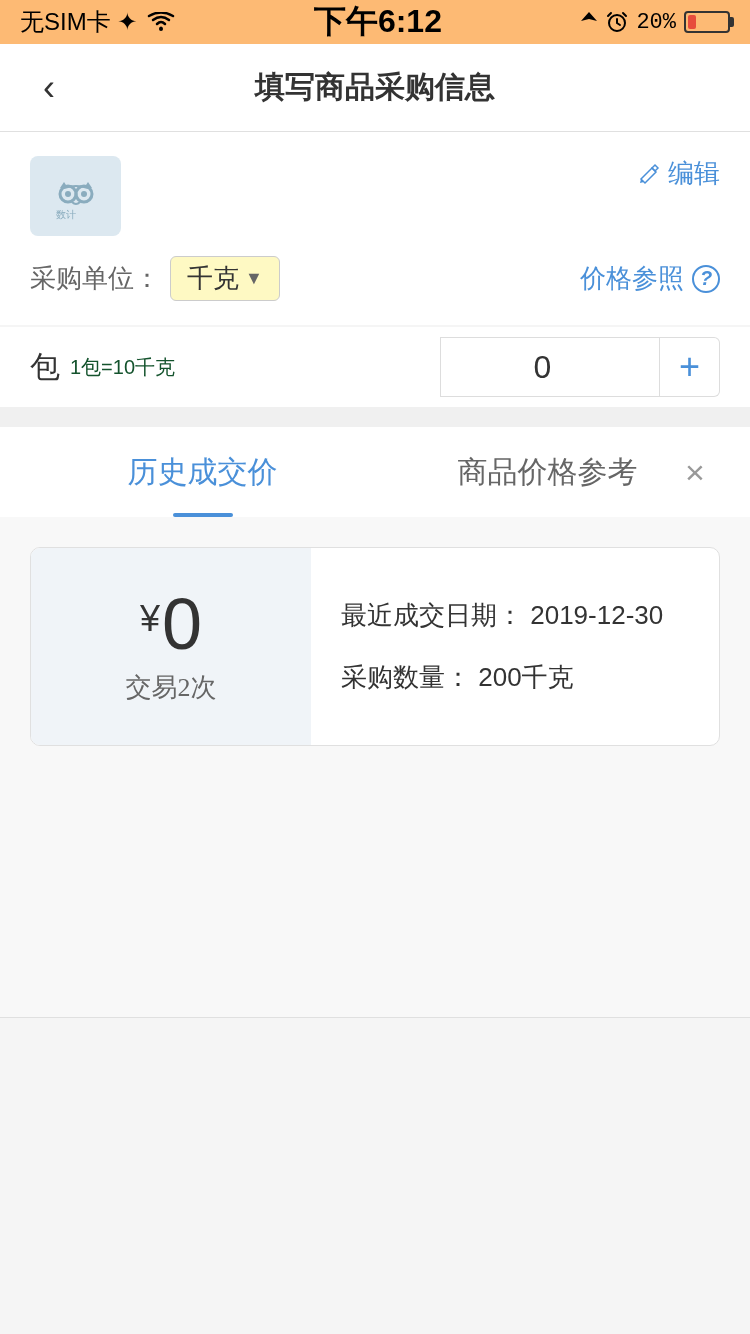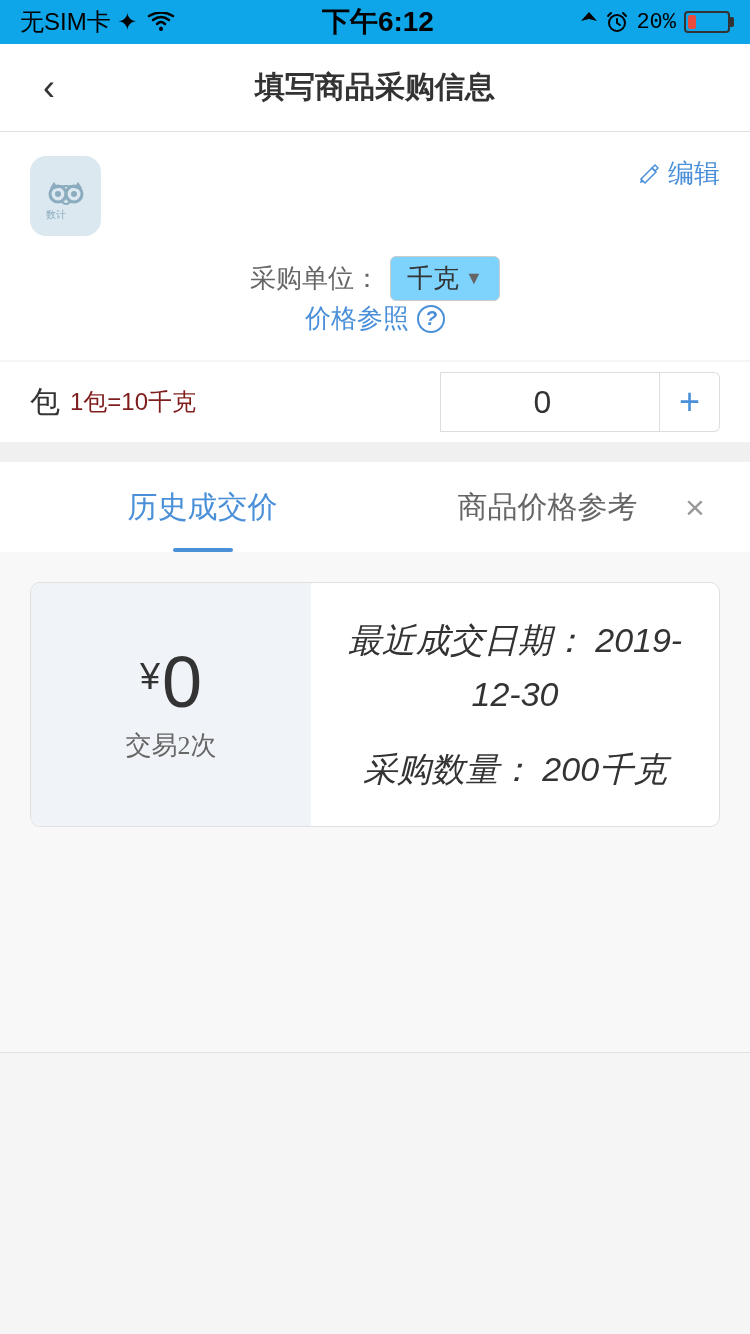--- a/index.html
+++ b/index.html
@@ -9,37 +9,37 @@
       min-height: 1334px;
       font-family: -apple-system, "PingFang SC", "Helvetica Neue", Arial, sans-serif;
       background: #f5f5f5;
       overflow-x: hidden;
     }
 
     
     .status-bar {
       width: 750px;
       height: 44px;
-      background: #0ea5e9;
+      background: #fdba74;
       display: flex;
       align-items: center;
       justify-content: space-between;
       padding: 0 20px;
       font-size: 26px;
       font-weight: 500;
       color: #000;
     }
     .status-bar-left {
       display: flex;
       align-items: center;
       gap: 10px;
       font-size: 24px;
     }
     .status-bar-center {
-      font-size: 28px;
+      font-size: 32px;
       font-weight: 600;
     }
     .status-bar-right {
       display: flex;
       align-items: center;
       gap: 8px;
       font-size: 22px;
       font-family: Liberation Mono, monospace;
     }
     .battery-box {
@@ -109,24 +109,24 @@
       display: flex;
       align-items: flex-start;
       justify-content: space-between;
     }
     .product-left {
       display: flex;
       align-items: center;
       gap: 20px;
     }
     .product-logo {
-      width: 71px;
+      width: 91px;
       height: 80px;
       background: #dce8f0;
-      border-radius: 16px;
+      border-radius: 8px;
       display: flex;
       align-items: center;
       justify-content: center;
       flex-shrink: 0;
     }
     .product-logo svg {
       width: 60px;
       height: 60px;
       fill: #8aacbe;
     }
@@ -144,39 +144,38 @@
       font-size: 26px;
       cursor: pointer;
       flex-shrink: 0;
     }
 
     .product-unit-row {
       display: flex;
       align-items: center;
       justify-content: space-between;
       margin-top: 20px;
-      flex-direction: column;
     }
     .unit-left {
       display: flex;
       align-items: center;
       gap: 10px;
       font-size: 26px;
       color: #666;
     }
     .unit-dropdown {
       border: 1px solid #ccc;
       border-radius: 6px;
       padding: 4px 16px;
       font-size: 26px;
       color: #333;
       display: flex;
       align-items: center;
       gap: 6px;
-      background: #7dd3fc;
+      background: #fef9c3;
       cursor: pointer;
     }
     .unit-dropdown-arrow {
       font-size: 18px;
       color: #666;
     }
     .price-ref {
       display: flex;
       align-items: center;
       gap: 8px;
@@ -212,22 +211,22 @@
       display: flex;
       align-items: center;
       gap: 10px;
     }
     .qty-unit {
       font-size: 30px;
       color: #333;
       font-weight: 500;
     }
     .qty-hint {
-      font-size: 24px;
-      color: #7f1d1d;
+      font-size: 20px;
+      color: #14532d;
     }
     .quantity-input-group {
       display: flex;
       align-items: center;
       gap: 0;
     }
     .qty-input {
       width: 220px;
       height: 60px;
       border: 1px solid #ddd;
@@ -255,21 +254,20 @@
     
     .divider {
       height: 20px;
       background: #f0f0f0;
     }
 
     
     .tabs-container {
       background: #3b82f6;
       border-bottom: 1px solid #e0e0e0;
-      text-align: center;
     }
     .tabs-header {
       display: flex;
       align-items: center;
       background: #fff;
       padding: 0 30px;
       height: 90px;
       position: relative;
     }
     .tab-item {
@@ -359,24 +357,23 @@
     }
     .price-card-right {
       flex: 1;
       padding: 30px 30px;
       display: flex;
       flex-direction: column;
       justify-content: center;
       gap: 20px;
     }
     .price-detail-row {
-      font-size: 34px;
+      font-size: 26px;
       color: #333;
       line-height: 1.6;
-      font-style: italic;
     }
     .price-detail-row span.label {
       color: #333;
     }
     .price-detail-row span.value {
       color: #333;
       font-weight: 400;
     }
   </style>
 </head>

